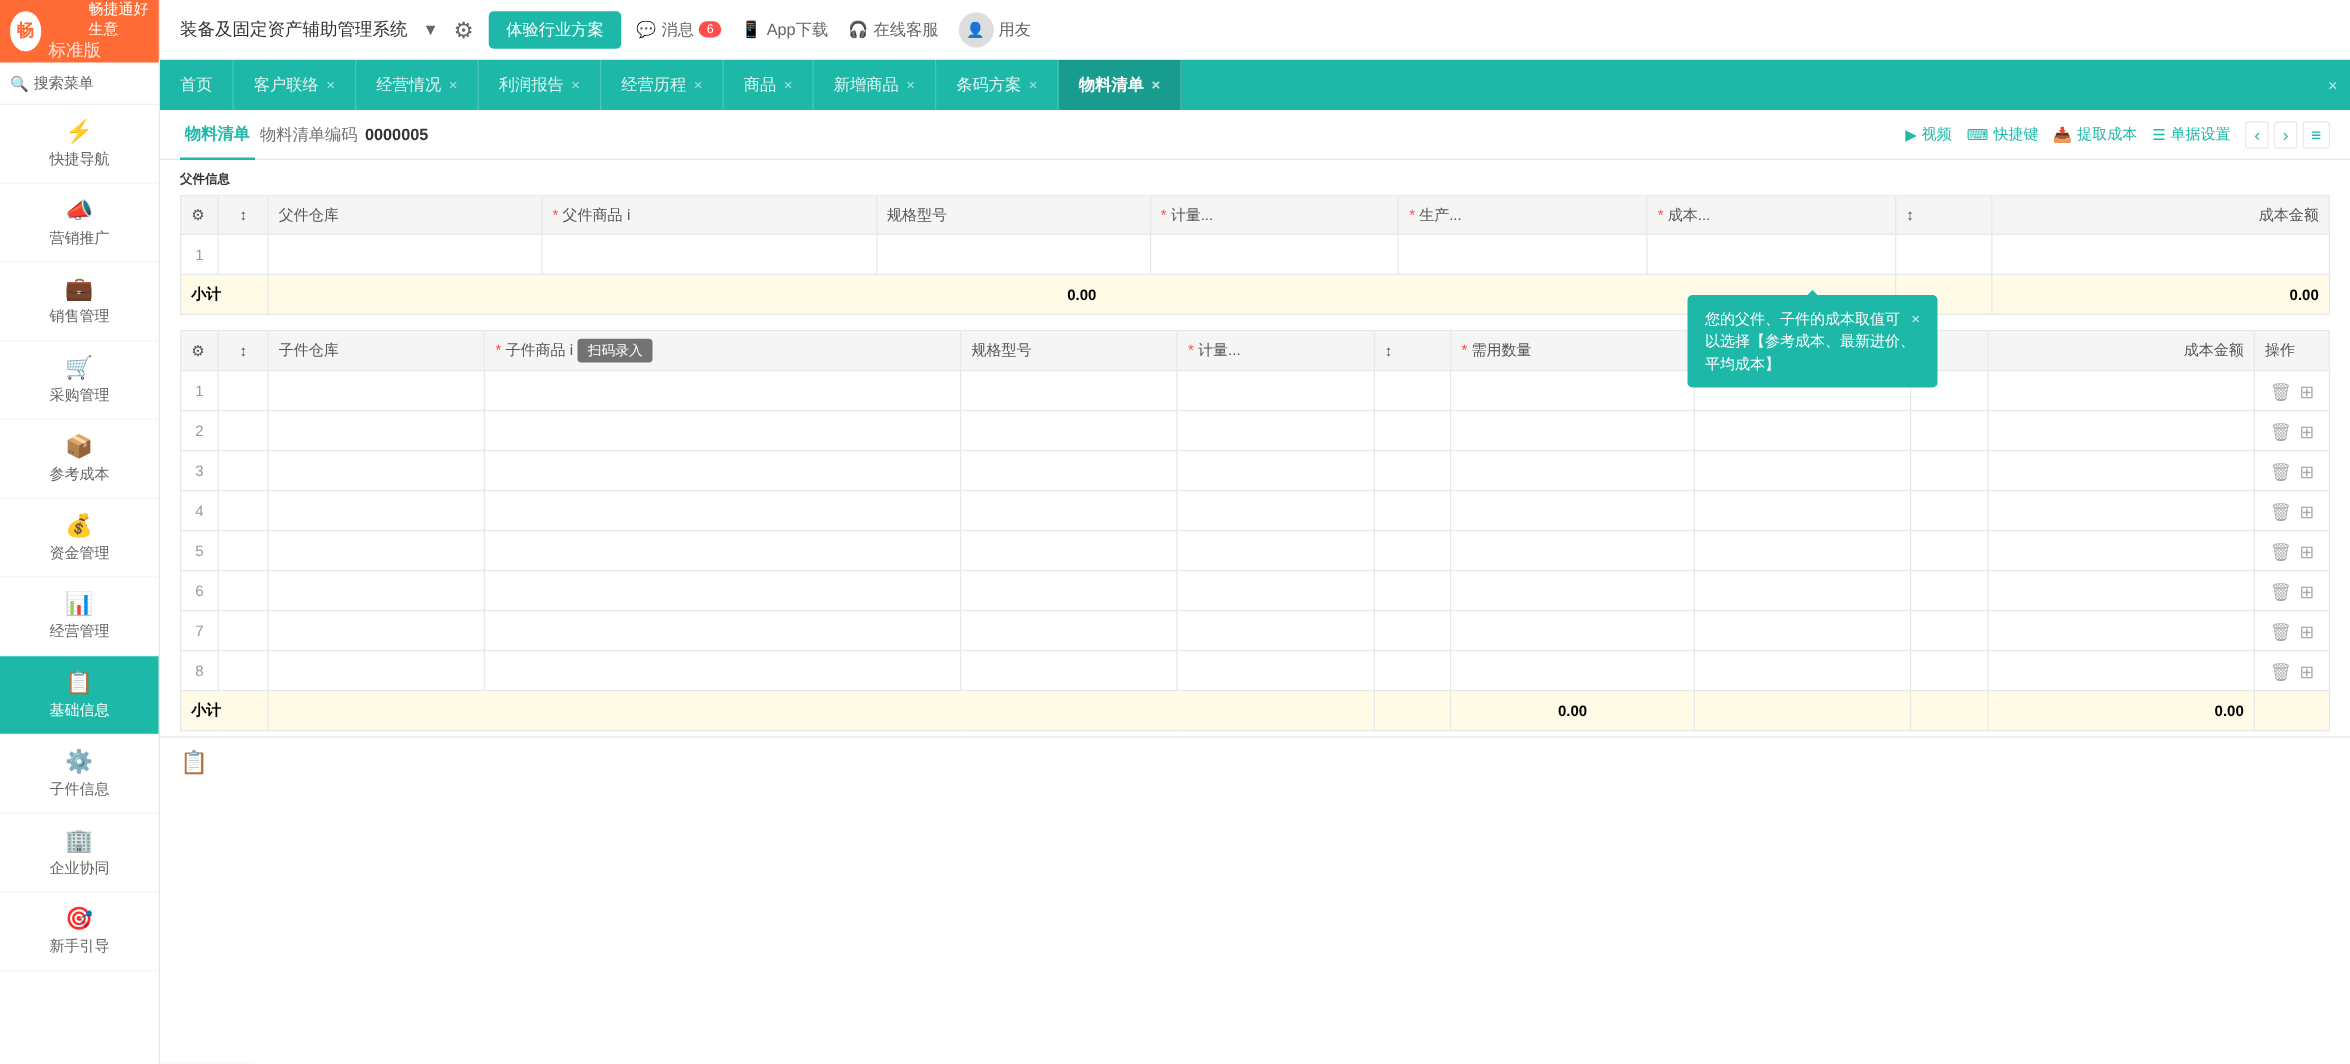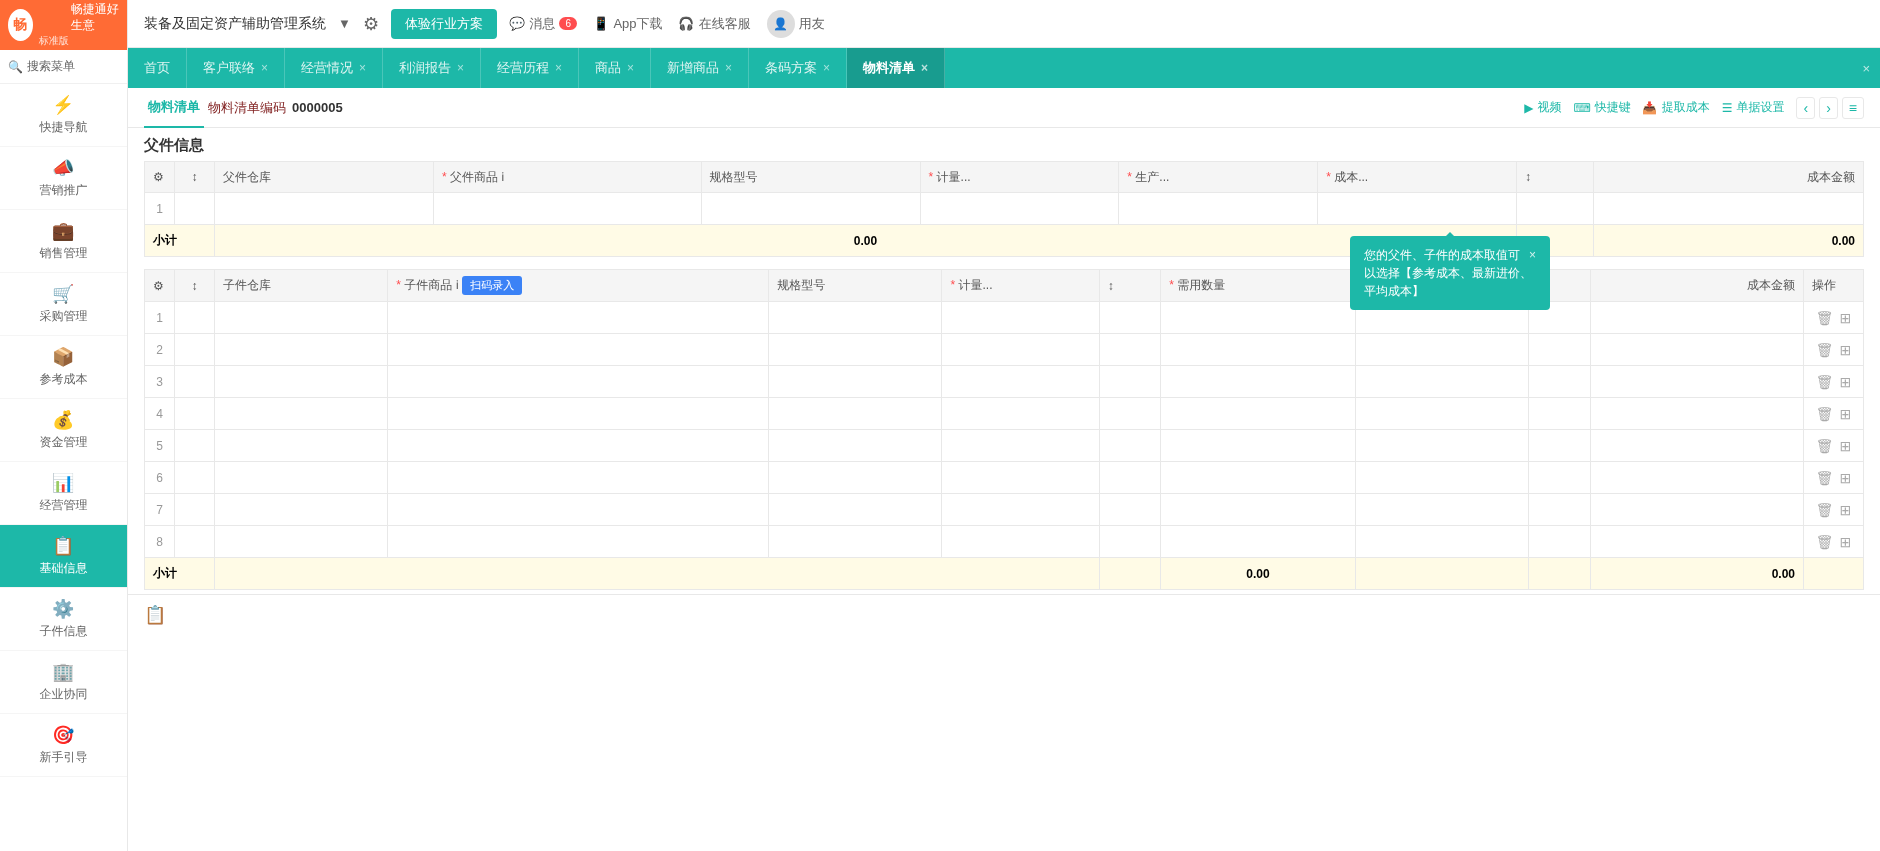--- a/index.html
+++ b/index.html
@@ -26,21 +26,21 @@
       width: 32px;
       height: 32px;
       background: #fff;
       border-radius: 50%;
       display: flex; align-items: center; justify-content: center;
       font-size: 14px;
       color: #ff6b35;
       font-weight: bold;
     }
     .sidebar-logo-text { color: #fff; font-size: 12px; line-height: 1.3; margin-left: 32px; }
-    .sidebar-logo-sub { color: rgba(255,255,255,0.8); font-size: 10px; }
+    .sidebar-logo-sub { color: rgba(255,255,255,0.8); font-size: 14px; }
 
     .sidebar-search {
       padding: 8px;
       border-bottom: 1px solid #f0f0f0;
       display: flex; align-items: center; gap: 4px;
       color: #666; font-size: 12px; cursor: pointer;
     }
 
     .sidebar-nav {
       flex: 1;
@@ -128,21 +128,21 @@
     .nav-tab-close { font-size: 12px; opacity: 0.7; cursor: pointer; }
     .close-all { padding: 0 10px; color: rgba(255,255,255,0.7); cursor: pointer; margin-left: auto; }
 
     
     .content {
       flex: 1;
       overflow-y: auto;
       background: #fff;
     }
     .sub-tab {
-      color: #7f1d1d;
+      color: #737373;
       font-size: 13px;
       cursor: pointer;
       padding: 0 4px;
       height: 40px;
       display: flex;
       align-items: center;
     }
     .sub-tab.active {
       color: #1db8a8;
       border-bottom: 2px solid #1db8a8;
@@ -159,21 +159,21 @@
     .toolbar-btn {
       display: flex; align-items: center; gap: 4px;
       color: #1db8a8; font-size: 12px; cursor: pointer;
     }
 
     
     .section {
       padding: 8px 16px 4px;
     }
     .section-title {
-      font-size: 15px;
+      font-size: 10px;
       font-weight: bold;
       color: #333;
       margin-bottom: 6px;
     }
 
     
     .data-table {
       width: 100%;
       border-collapse: collapse;
       font-size: 12px;
@@ -198,21 +198,21 @@
       font-weight: bold;
     }
     .data-table .row-num {
       color: #999;
       text-align: center;
       width: 30px;
     }
     .required { color: #ff4d4f; }
     .th-gear { text-align: center; width: 30px; }
     .scan-btn {
-      background: #3b82f6;
+      background: #737373;
       color: #fff;
       border: none;
       border-radius: 3px;
       padding: 2px 8px;
       font-size: 11px;
       cursor: pointer;
     }
 
     
     .action-icons { display: flex; gap: 6px; justify-content: center; }

